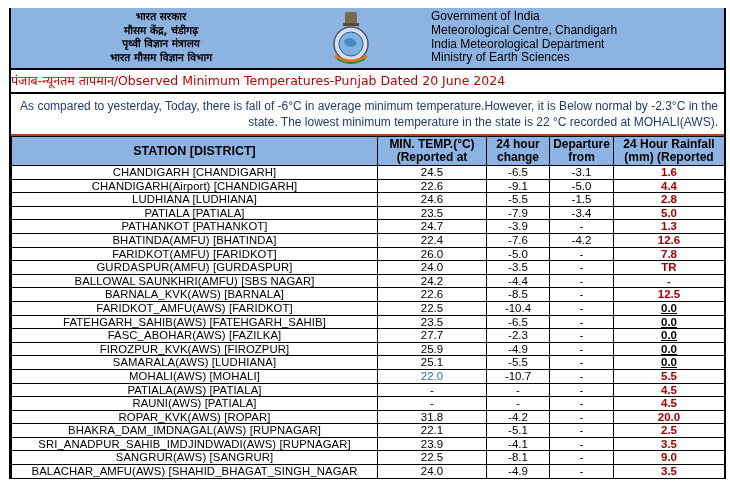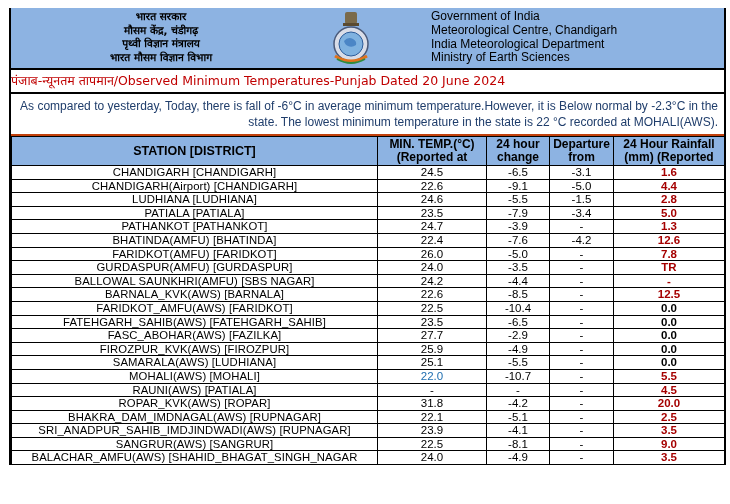--- a/index.html
+++ b/index.html
@@ -9,21 +9,21 @@
   .hindi-block { position:absolute; left:0; width:300px; top:2px; text-align:center; font-family:"DejaVu Sans", sans-serif; font-weight:bold; font-size:10.5px; line-height:13.5px; color:#000; }
   .eng-block { position:absolute; left:420px; width:290px; top:2px; text-align:left; font-size:12px; line-height:13.8px; color:#000; }
   .emblem { position:absolute; left:312px; top:2px; width:56px; height:56px; }
   .title-row { height:22px; border-bottom:2px solid #000; font-size:12.5px; line-height:22px; color:#c00000; font-family:"DejaVu Sans", sans-serif; }
   .summary { height:42px; padding:4px 6px 0 0; box-sizing:border-box; text-align:right; font-size:12px; line-height:16px; color:#1f3d6b; border-bottom:2px solid #c2410c; }
   table { border-collapse:collapse; width:713px; table-layout:fixed; }
   th { background:#8db3e2; font-weight:bold; font-size:12px; line-height:13px; color:#000; border:1px solid #000; padding:0; height:28px; overflow:hidden; }
   th.station { font-size:12.5px; }
   td { font-size:11.5px; line-height:12.6px; height:12.6px; border:1px solid #000; padding:0; text-align:center; white-space:nowrap; overflow:hidden; color:#000; }
   td.rain { color:#a50000; font-weight:bold; }
-  td.rain.zero { color:#000; }
+  td.rain.zero { color:#000;text-decoration:underline; }
   td.lowest { color:#1f6eb0;text-align:center; }
   td.station { font-size:11.3px; letter-spacing:0.1px; }
 </style>
 </head>
 <body>
 
 <div class="sheet">
   <div class="banner">
     <div class="hindi-block">
       <div>भारत सरकार</div>
@@ -164,21 +164,21 @@
         <tr>
           <td class="station">FATEHGARH_SAHIB(AWS)  [FATEHGARH_SAHIB]</td>
           <td>23.5</td>
           <td>-6.5</td>
           <td>-</td>
           <td class="rain zero">0.0</td>
         </tr>
         <tr>
           <td class="station">FASC_ABOHAR(AWS)  [FAZILKA]</td>
           <td>27.7</td>
-          <td>-2.9</td>
+          <td>-2.3</td>
           <td>-</td>
           <td class="rain zero">0.0</td>
         </tr>
         <tr>
           <td class="station">FIROZPUR_KVK(AWS)  [FIROZPUR]</td>
           <td>25.9</td>
           <td>-4.9</td>
           <td>-</td>
           <td class="rain zero">0.0</td>
         </tr>
@@ -190,20 +190,27 @@
           <td class="rain zero">0.0</td>
         </tr>
         <tr>
           <td class="station">MOHALI(AWS)  [MOHALI]</td>
           <td class="lowest">22.0</td>
           <td>-10.7</td>
           <td>-</td>
           <td class="rain">5.5</td>
         </tr>
         <tr>
+          <td class="station">PATIALA(AWS)  [PATIALA]</td>
+          <td>-</td>
+          <td>-</td>
+          <td>-</td>
+          <td class="rain">4.5</td>
+        </tr>
+        <tr>
           <td class="station">RAUNI(AWS)  [PATIALA]</td>
           <td>-</td>
           <td>-</td>
           <td>-</td>
           <td class="rain">4.5</td>
         </tr>
         <tr>
           <td class="station">ROPAR_KVK(AWS)  [ROPAR]</td>
           <td>31.8</td>
           <td>-4.2</td>

